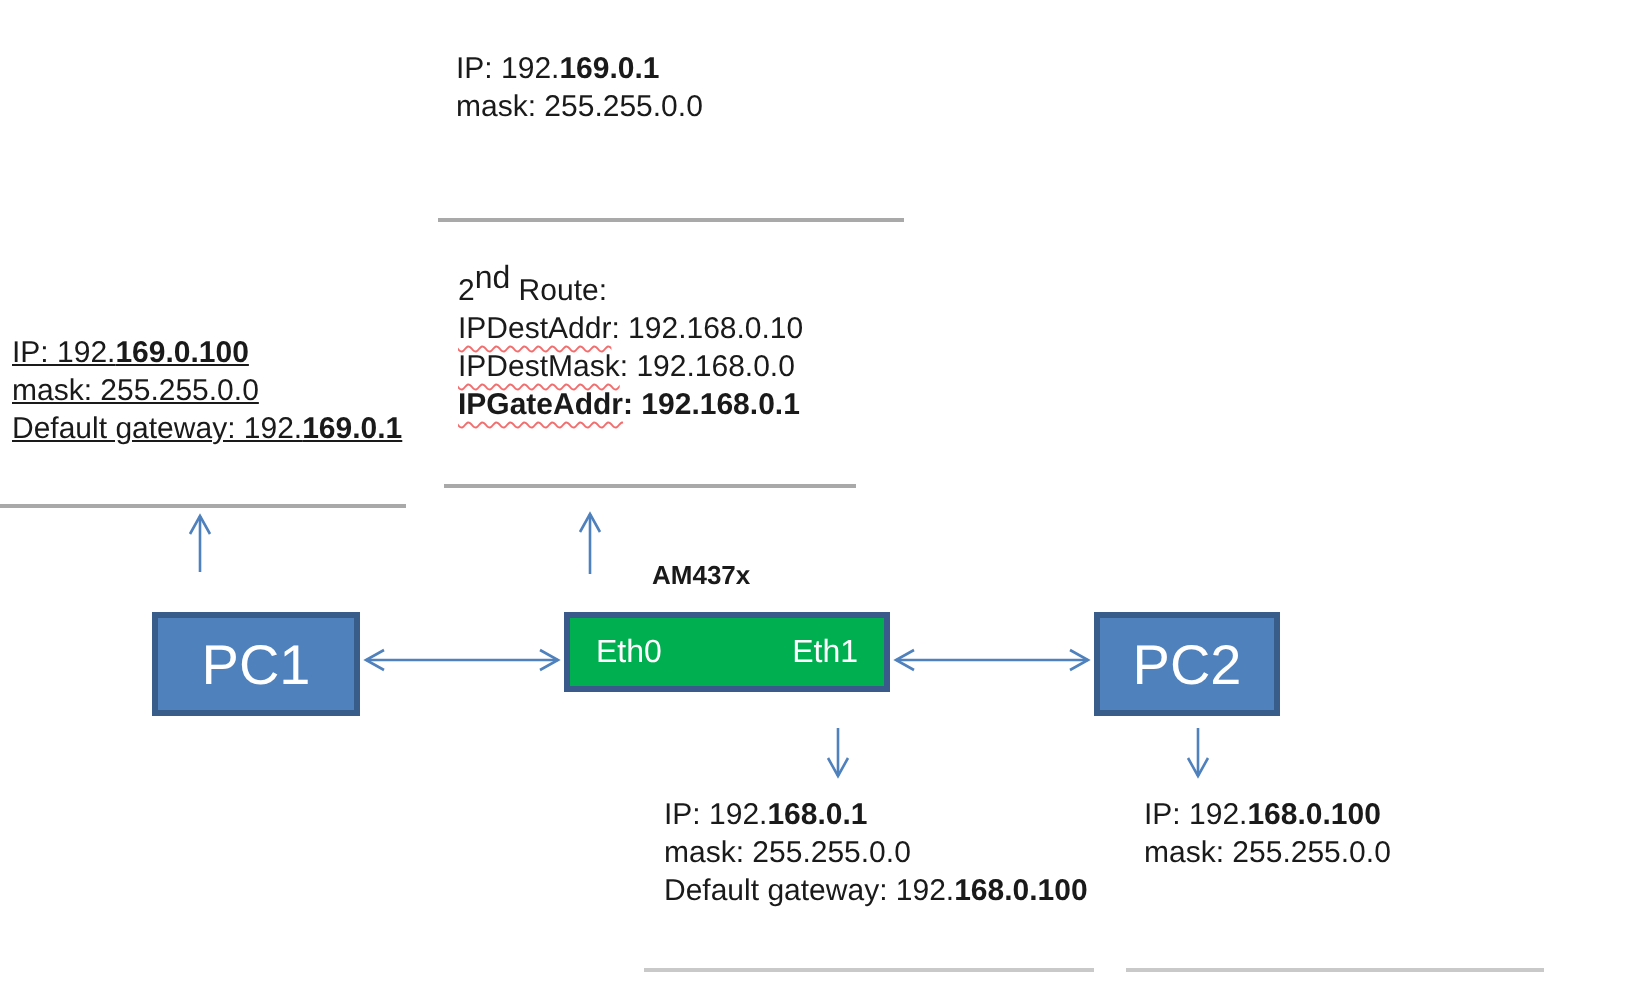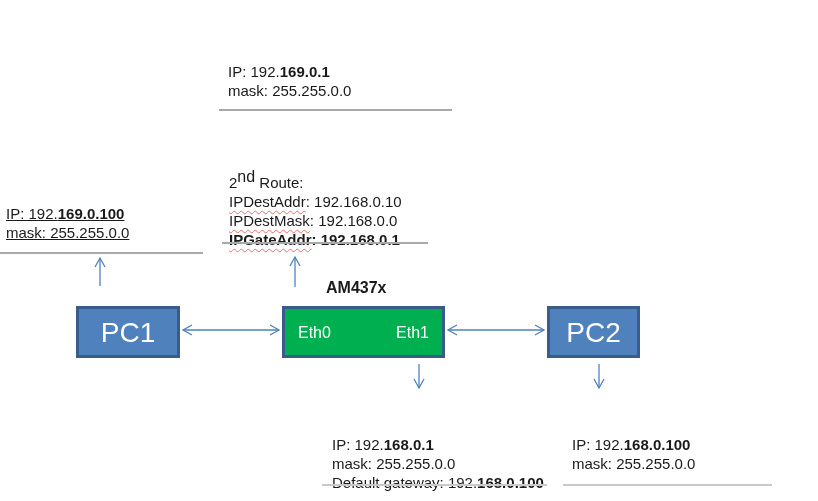--- a/index.html
+++ b/index.html
@@ -1,20 +1,20 @@
 <!DOCTYPE html>
 <html style="--pc-fill: #4F81BD; --pc-border: #385D8A; --router-fill: #00B050; --router-border: #3A5A8C; --arrow: #4F81BD; --divider-light: #A9A9A9; --divider-bottom: #C9C9C9; --squiggle: #F26D6D;"><head>
 <meta charset="utf-8">
 <style>
   html,body{margin:0;padding:0;background:#fff;}
   #canvas{
     position:relative;width:818px;height:501px;background:#fff;overflow:hidden;
     font-family:"Liberation Sans",sans-serif;font-size:15px;line-height:19px;color:#1a1a1a;
   }
-  .tb{position:absolute;white-space:nowrap;margin-top:37px;}
+  .tb{position:absolute;white-space:nowrap;}
   .b{font-weight:700;}
   .sup{font-size:16px;vertical-align:super;line-height:0;}
   .sq{
     text-decoration-line:underline;
     text-decoration-style:wavy;
     text-decoration-color:var(--squiggle);
     text-decoration-thickness:1px;
     text-underline-offset:3px;
   }
   .divider{position:absolute;}
@@ -25,21 +25,21 @@
     color:#fff;box-sizing:border-box;
   }
   .pc{
     background:var(--pc-fill);border:3px solid var(--pc-border);
     font-size:28px;
   }
   .router{
     background:var(--router-fill);border:3px solid var(--router-border);
     justify-content:space-between;padding:0 13px;font-size:16px;
   }
-  .diagram-title{position:absolute;font-weight:700;font-size:16px;}
+  .diagram-title{position:absolute;font-weight:700;font-size:13px;}
   .arrow-svg{position:absolute;left:0;top:0;pointer-events:none;}
   .arrow-svg line{stroke:var(--arrow);stroke-width:1.3px;}
   .arrow-svg marker path{stroke:var(--arrow);}
 </style>
 </head>
 <body>
 
 <div id="canvas">
 
   <div class="tb" style="left:228px;top:25px;">
@@ -54,30 +54,31 @@
     <div><span class="sq">IPDestAddr</span><span>: 192.168.0.10</span></div>
     <div><span class="sq">IPDestMask</span><span>: 192.168.0.0</span></div>
     <div><span class="b sq">IPGateAddr</span><span class="b">: 192.168.0.1</span></div>
   </div>
 
   <div class="divider thin" style="left:222px;top:242px;width:206px;"></div>
 
   <div class="tb" style="left:6px;top:167px;text-decoration:underline;">
     <div><span>IP: 192.</span><span class="b">169.0.100</span></div>
     <div><span>mask: 255.255.0.0</span></div>
+    <div><span>Default gateway: 192.</span><span class="b">169.0.1</span></div>
   </div>
 
   <div class="divider thin" style="left:0;top:252px;width:203px;"></div>
 
   <div class="diagram-title" style="left:326px;top:278px;">AM437x</div>
 
   <div class="node pc" style="left:76px;top:306px;width:104px;height:52px;">
     <span>PC1</span>
   </div>
-  <div class="node router" style="left:282px;top:306px;width:163px;height:52px;">
+  <div class="node router" style="left:282px;top:306px;width:163px;height:40px;">
     <span>Eth0</span>
     <span>Eth1</span>
   </div>
   <div class="node pc" style="left:547px;top:306px;width:93px;height:52px;">
     <span>PC2</span>
   </div>
 
   <svg class="arrow-svg" width="818" height="501" viewBox="0 0 818 501">
     <defs>
       <marker id="ah" viewBox="0 0 14 14" refX="11" refY="7" markerWidth="14" markerHeight="14" orient="auto-start-reverse" markerUnits="userSpaceOnUse">

